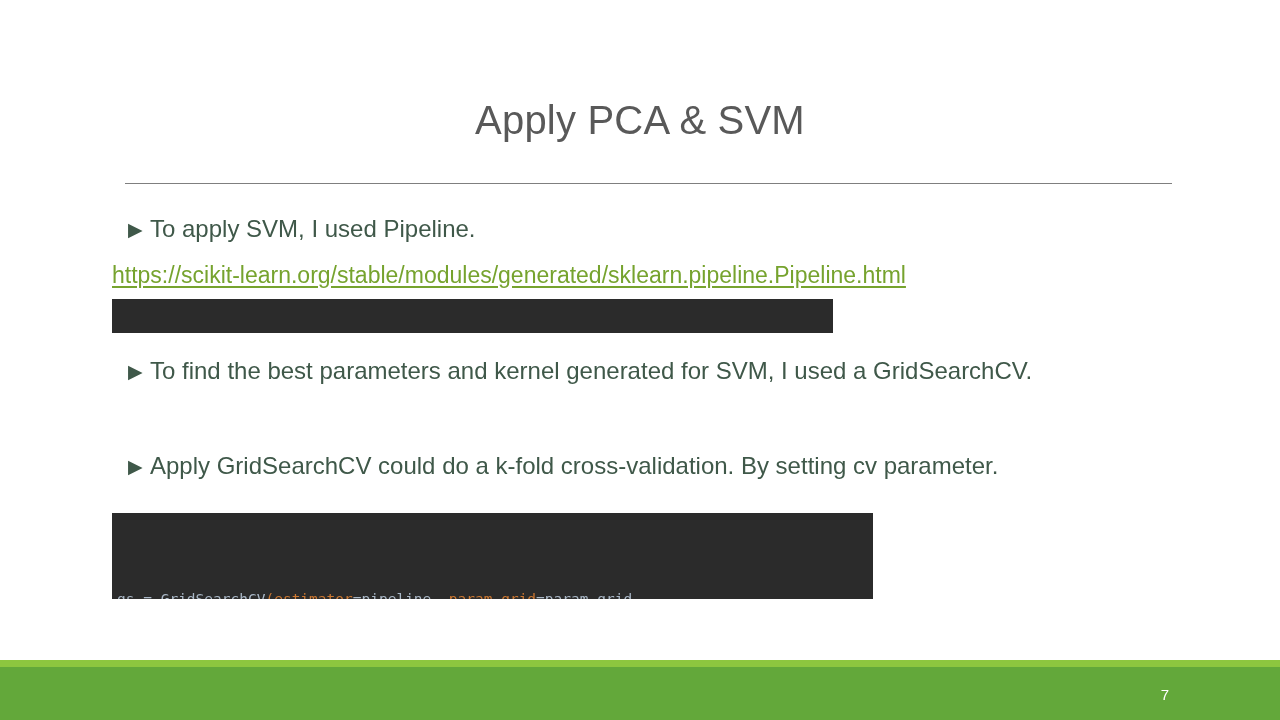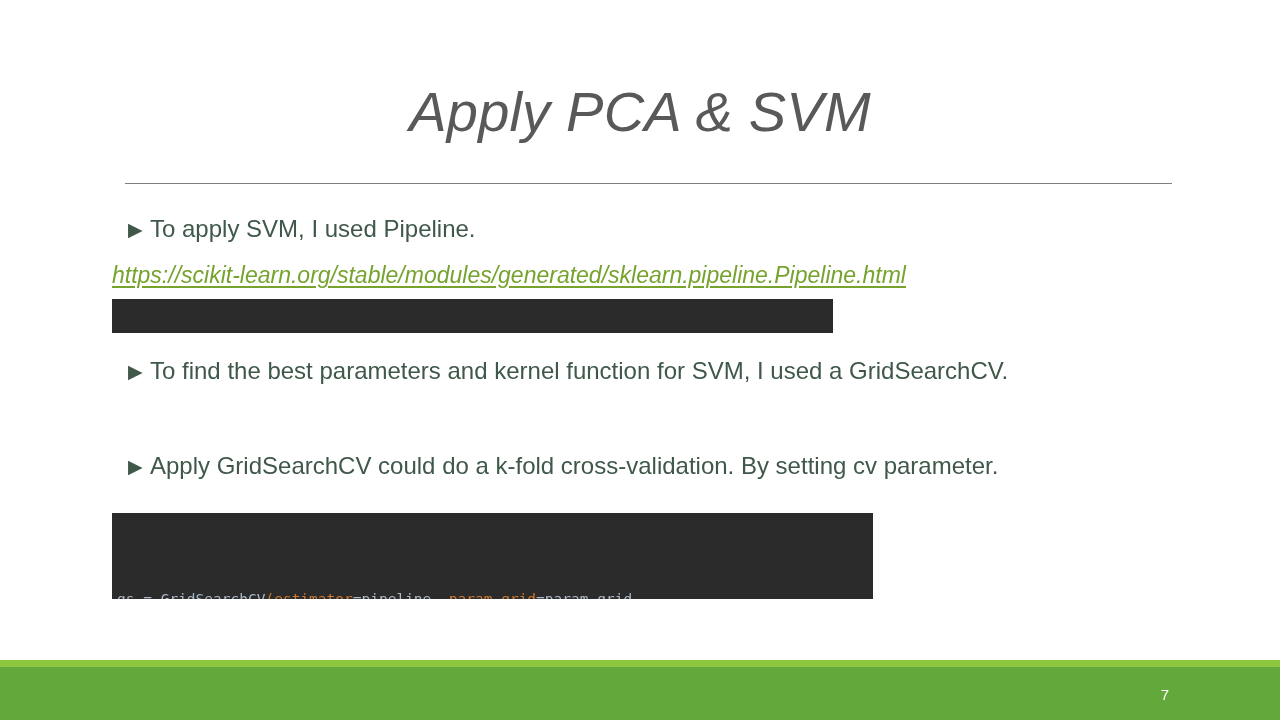--- a/index.html
+++ b/index.html
@@ -20,30 +20,29 @@
     inset: 0;
     width: 1280px;
     height: 720px;
     background: #ffffff;
   }
 
   
   .slide-title {
     position: absolute;
     left: 0;
-    top: 84px;
+    top: 100px;
     width: 1280px;
     text-align: center;
-    font-size: 56px;
+    font-size: 40px;
     font-weight: 400;
     letter-spacing: 0.2px;
     color: #595959;
     line-height: 1;
     white-space: nowrap;
-    font-style: italic;
   }
 
   .title-rule {
     position: absolute;
     left: 125px;
     top: 183px;
     width: 1047px;
     height: 1px;
     background: #7f7f7f;
   }
@@ -79,21 +78,21 @@
     position: absolute;
     font-size: 23px;
     color: #76a32e;
     text-decoration: underline;
     text-decoration-color: #76a32e;
     text-underline-offset: 3px;
     white-space: nowrap;
     cursor: pointer;
     line-height: 1.1;
   }
-  .link-1 { left: 112px; top: 263px; font-style: italic; }
+  .link-1 { left: 112px; top: 263px; }
   .link-2 { left: 112px; top: 406px; }
 
   
   .code-block {
     position: absolute;
     background: #2b2b2b;
     font-family: "DejaVu Sans Mono", monospace;
     font-size: 14.5px;
     line-height: 25px;
     color: #a9b7c6;
@@ -167,21 +166,21 @@
   </div>
 
   <a class="slide-link link-1">https://scikit-learn.org/stable/modules/generated/sklearn.pipeline.Pipeline.html</a>
 
   <div class="code-block code-block-1">
     
   </div>
 
   <div class="bullet bullet-2">
     <span class="bullet-marker">▶</span>
-    <span class="bullet-text">To find the best parameters and kernel function for SVM, I used a GridSearchCV.</span>
+    <span class="bullet-text">To find the best parameters and kernel generated for SVM, I used a GridSearchCV.</span>
   </div>
 
 
   <div class="bullet bullet-3">
     <span class="bullet-marker">▶</span>
     <span class="bullet-text">Apply GridSearchCV could do a k-fold cross-validation. By setting cv parameter.</span>
   </div>
 
   <div class="code-block code-block-2">
     <span class="code-line"><span class="t-ident">gs</span><span class="t-plain"> = </span><span class="t-func">GridSearchCV</span><span class="t-punc">(</span><span class="t-kwarg">estimator</span><span class="t-plain">=</span><span class="t-ident">pipeline</span><span class="t-punc">, </span><span class="t-kwarg">param_grid</span><span class="t-plain">=</span><span class="t-ident">param_grid</span><span class="t-punc">,</span></span>

